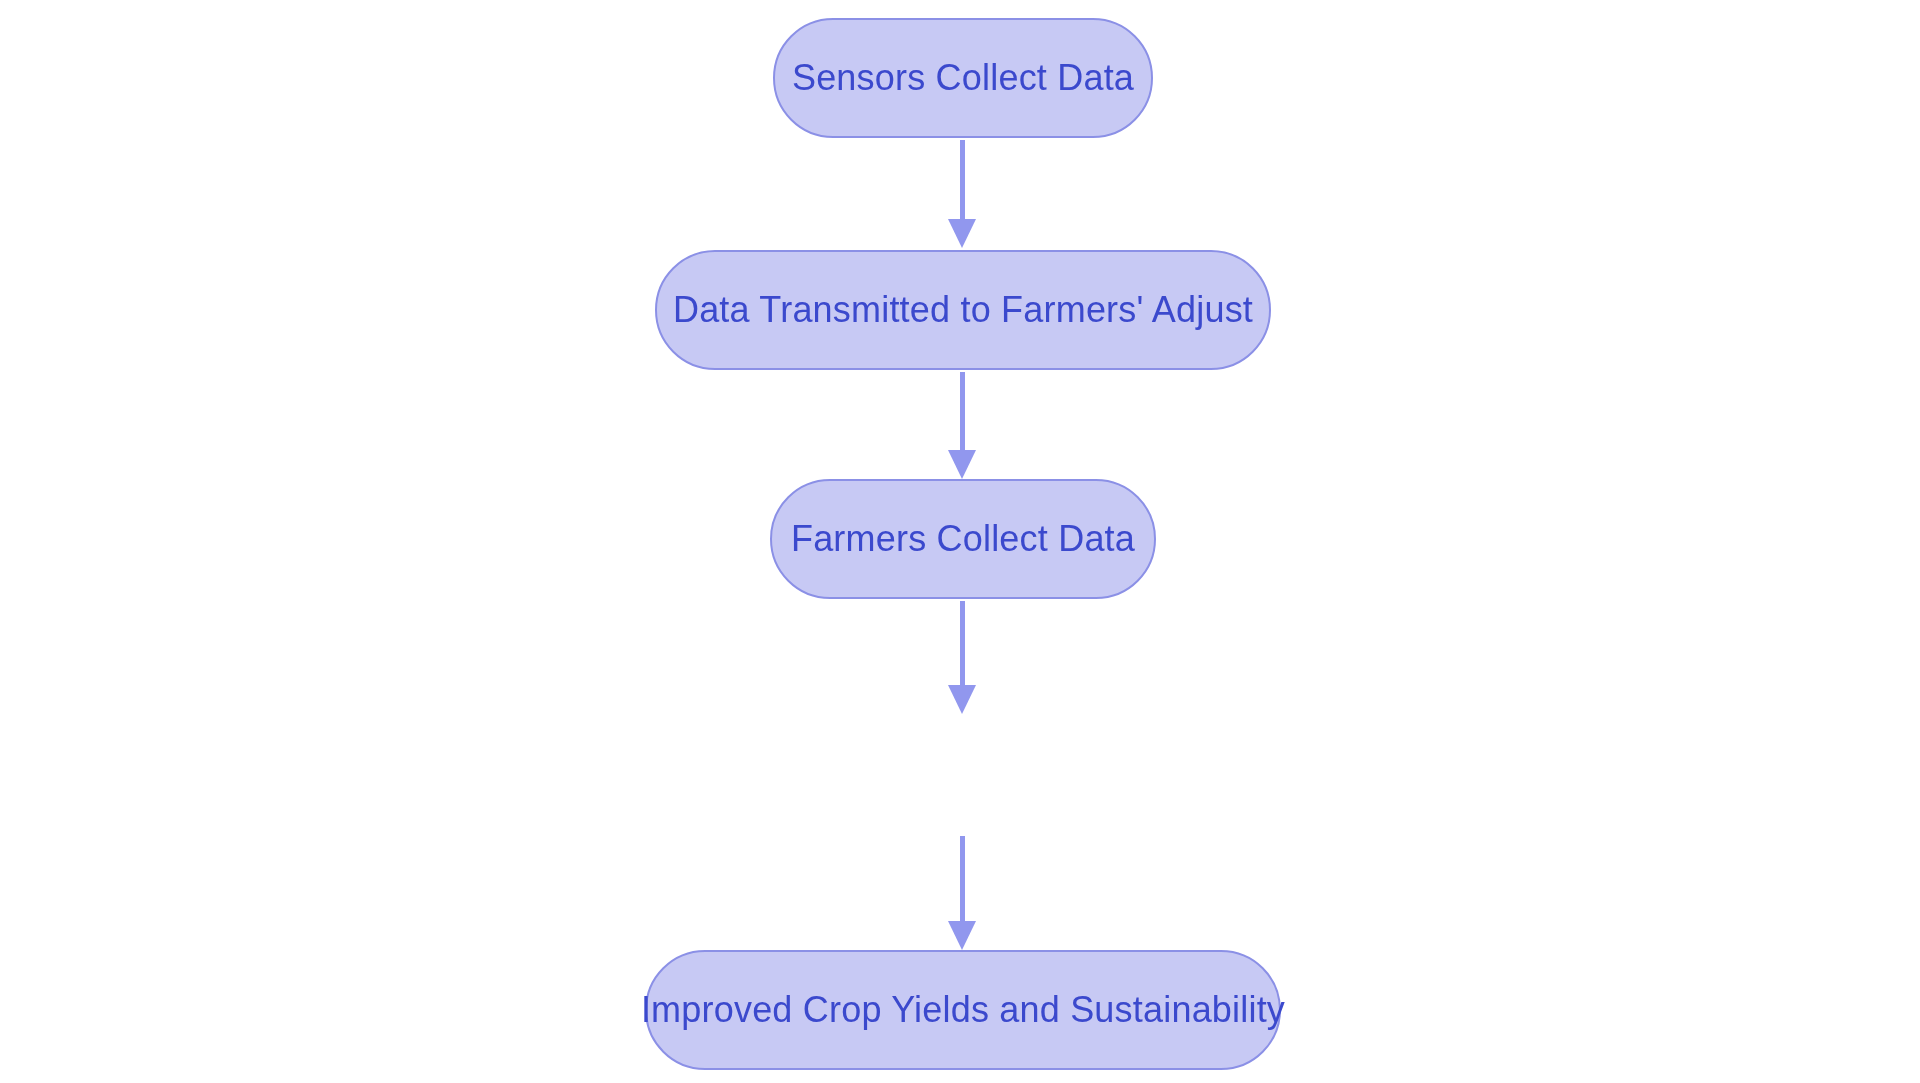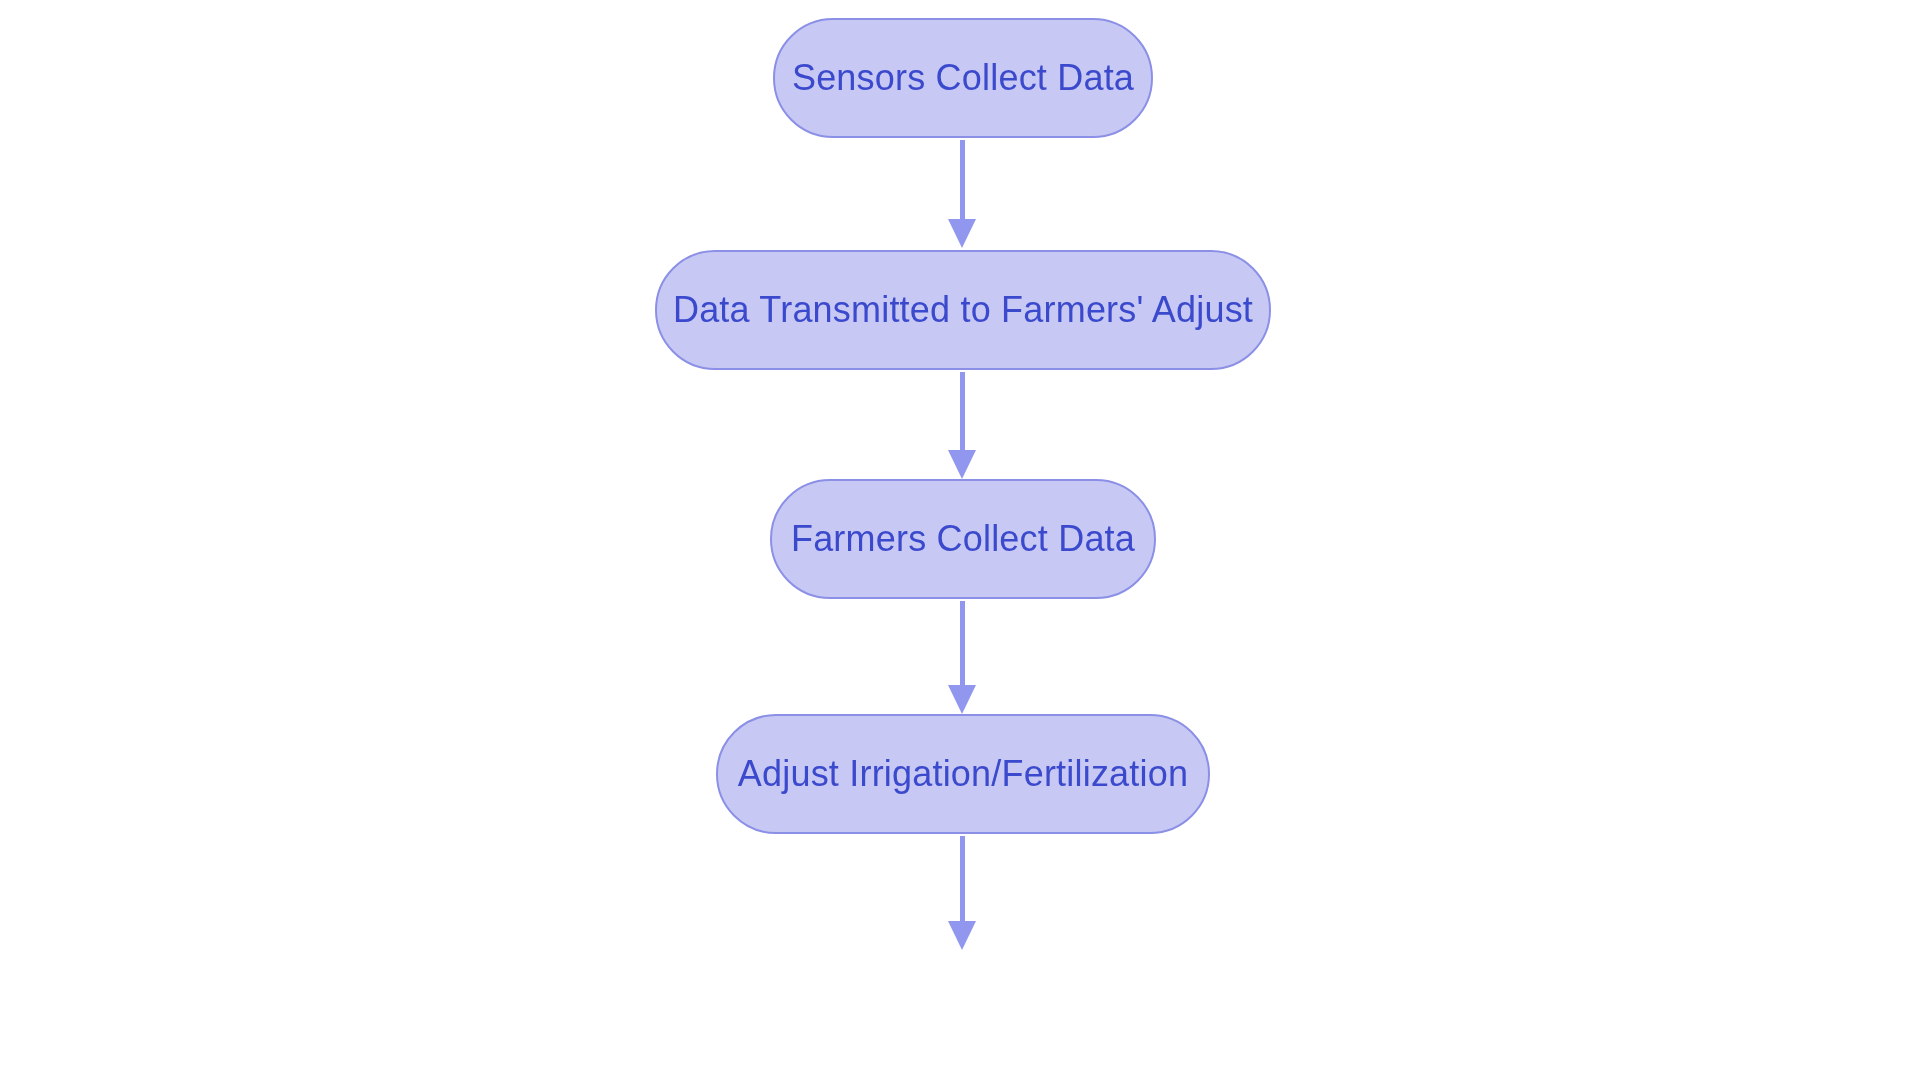--- a/index.html
+++ b/index.html
@@ -80,21 +80,21 @@
     <div class="head"></div>
   </div>
 
   <div class="node n3">Farmers Collect Data</div>
 
   <div class="arrow a3">
     <div class="shaft"></div>
     <div class="head"></div>
   </div>
 
-  <div class="node n4">Adjust Irrigation/Fertilization</div>
 
   <div class="arrow a4">
     <div class="shaft"></div>
     <div class="head"></div>
   </div>
 
+  <div class="node n5">Improved Crop Yields and Sustainability</div>
 
 </div>
 
 </body></html>

